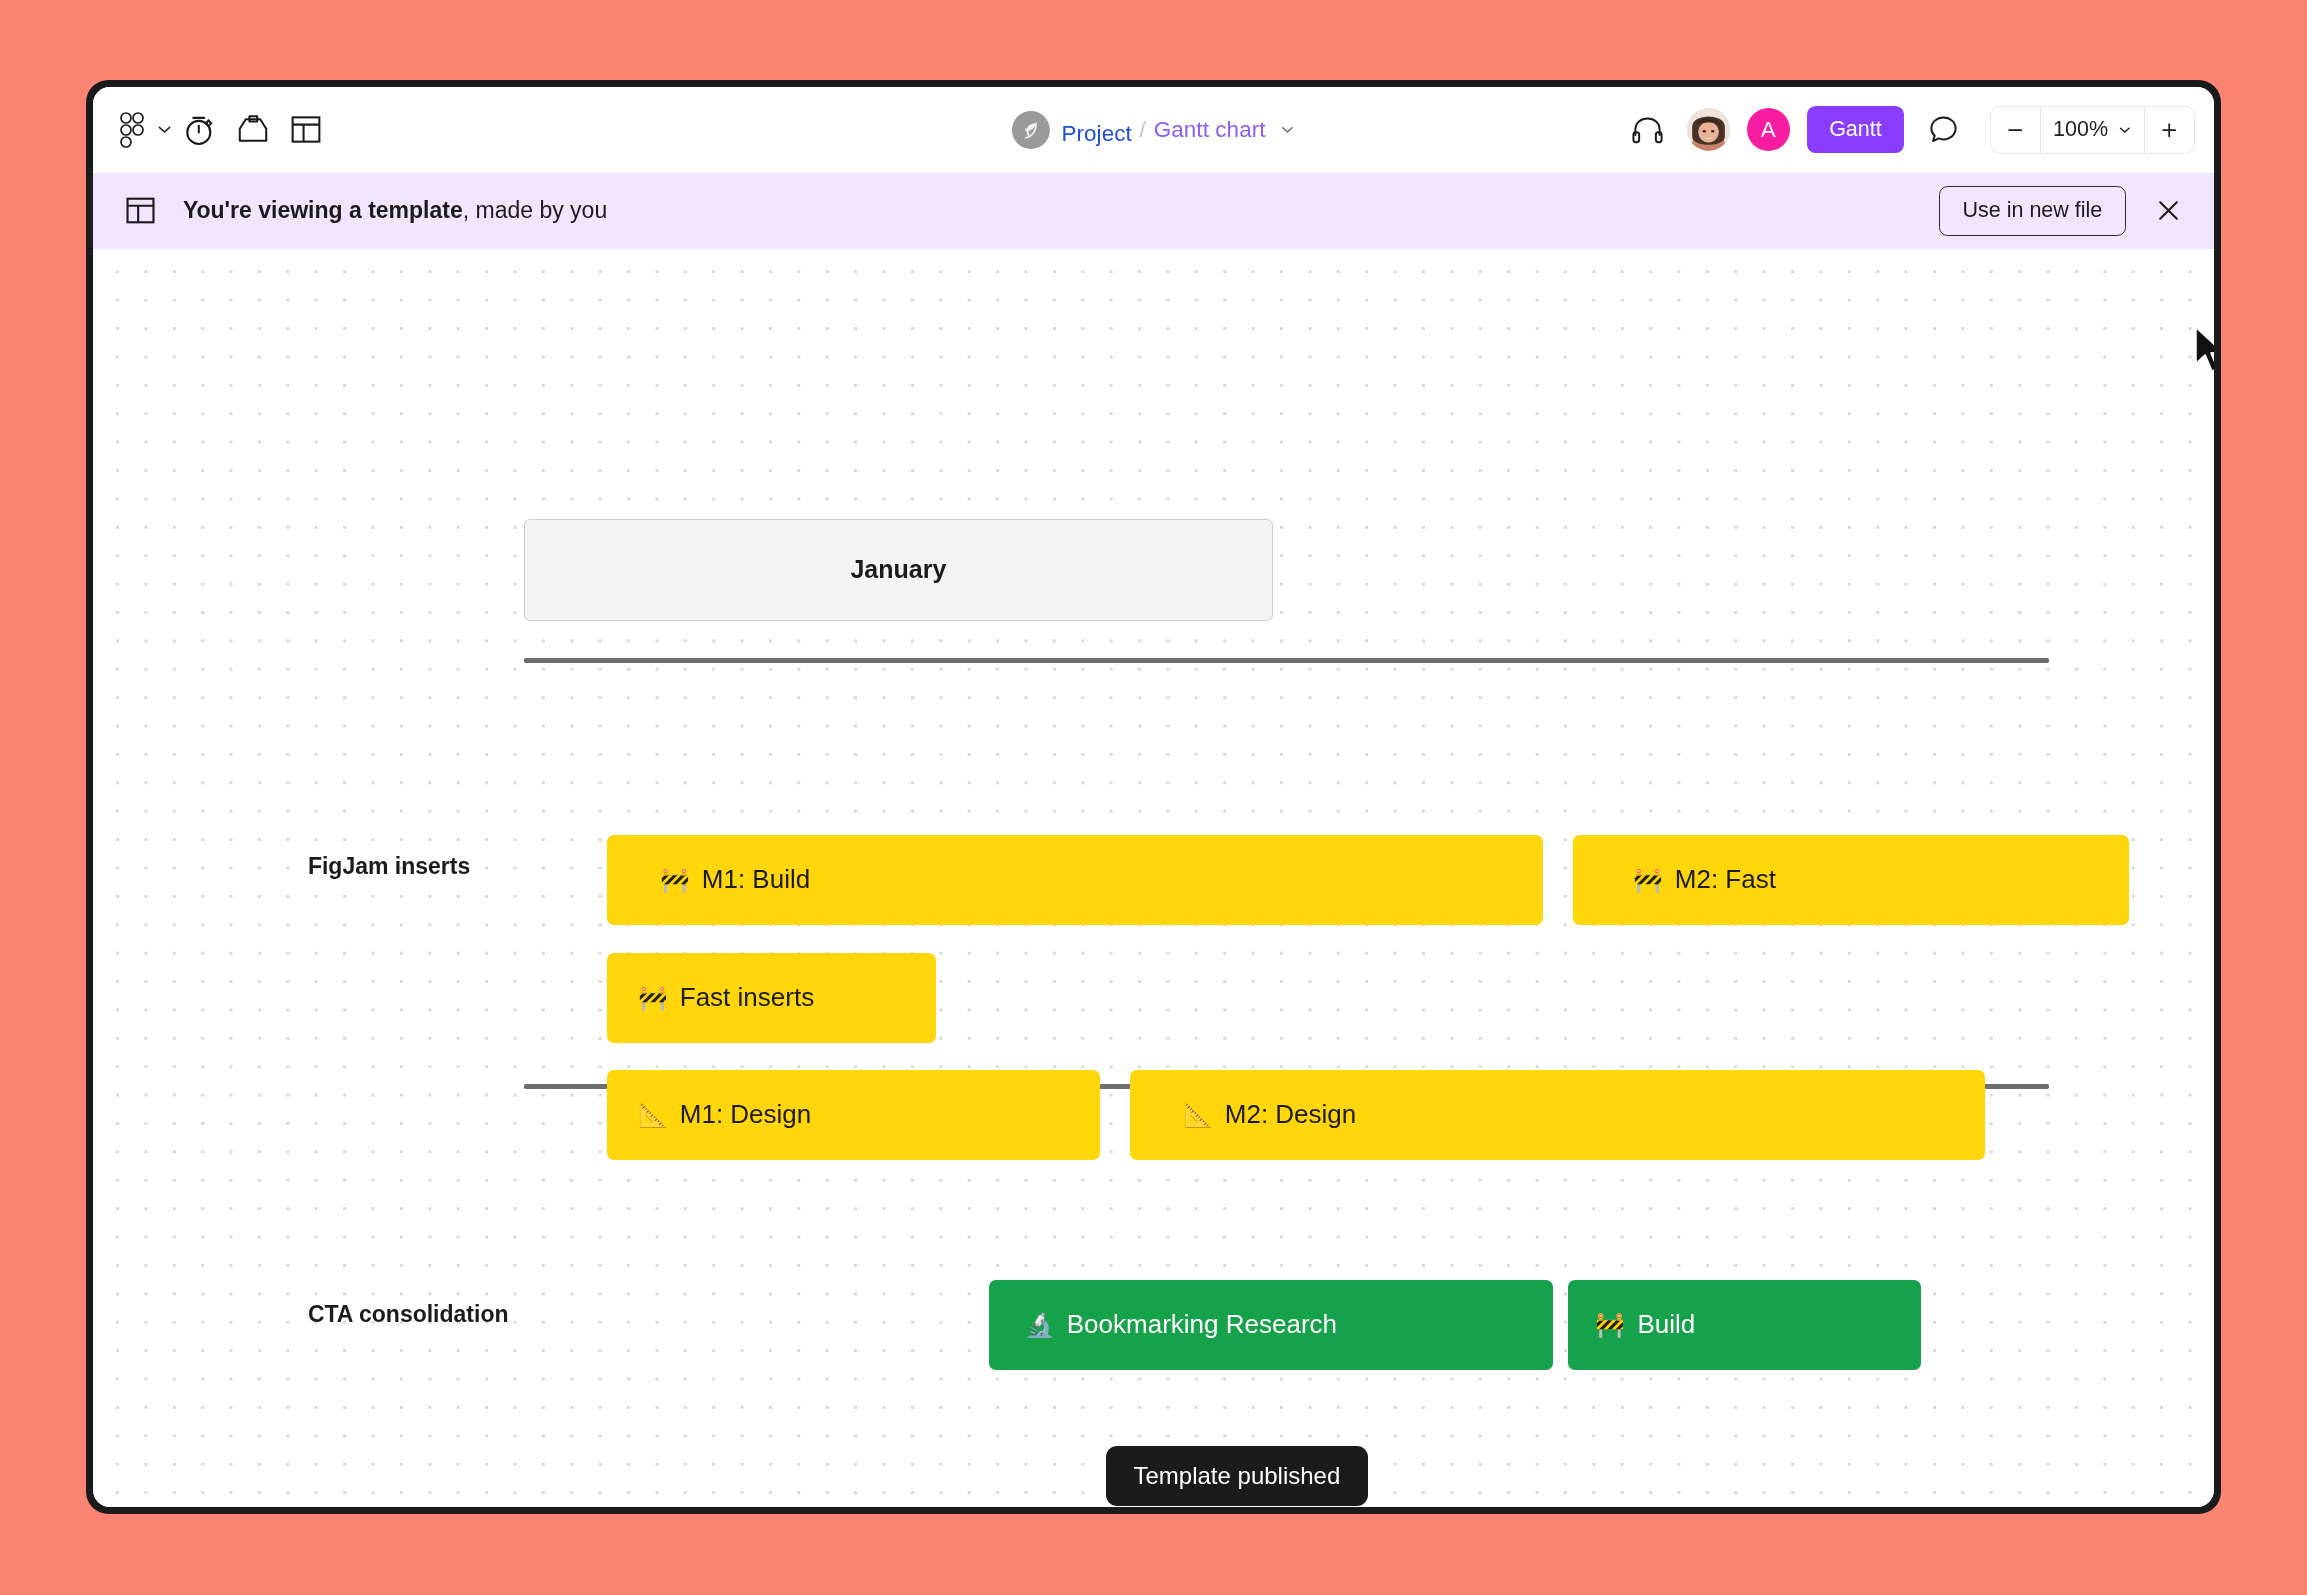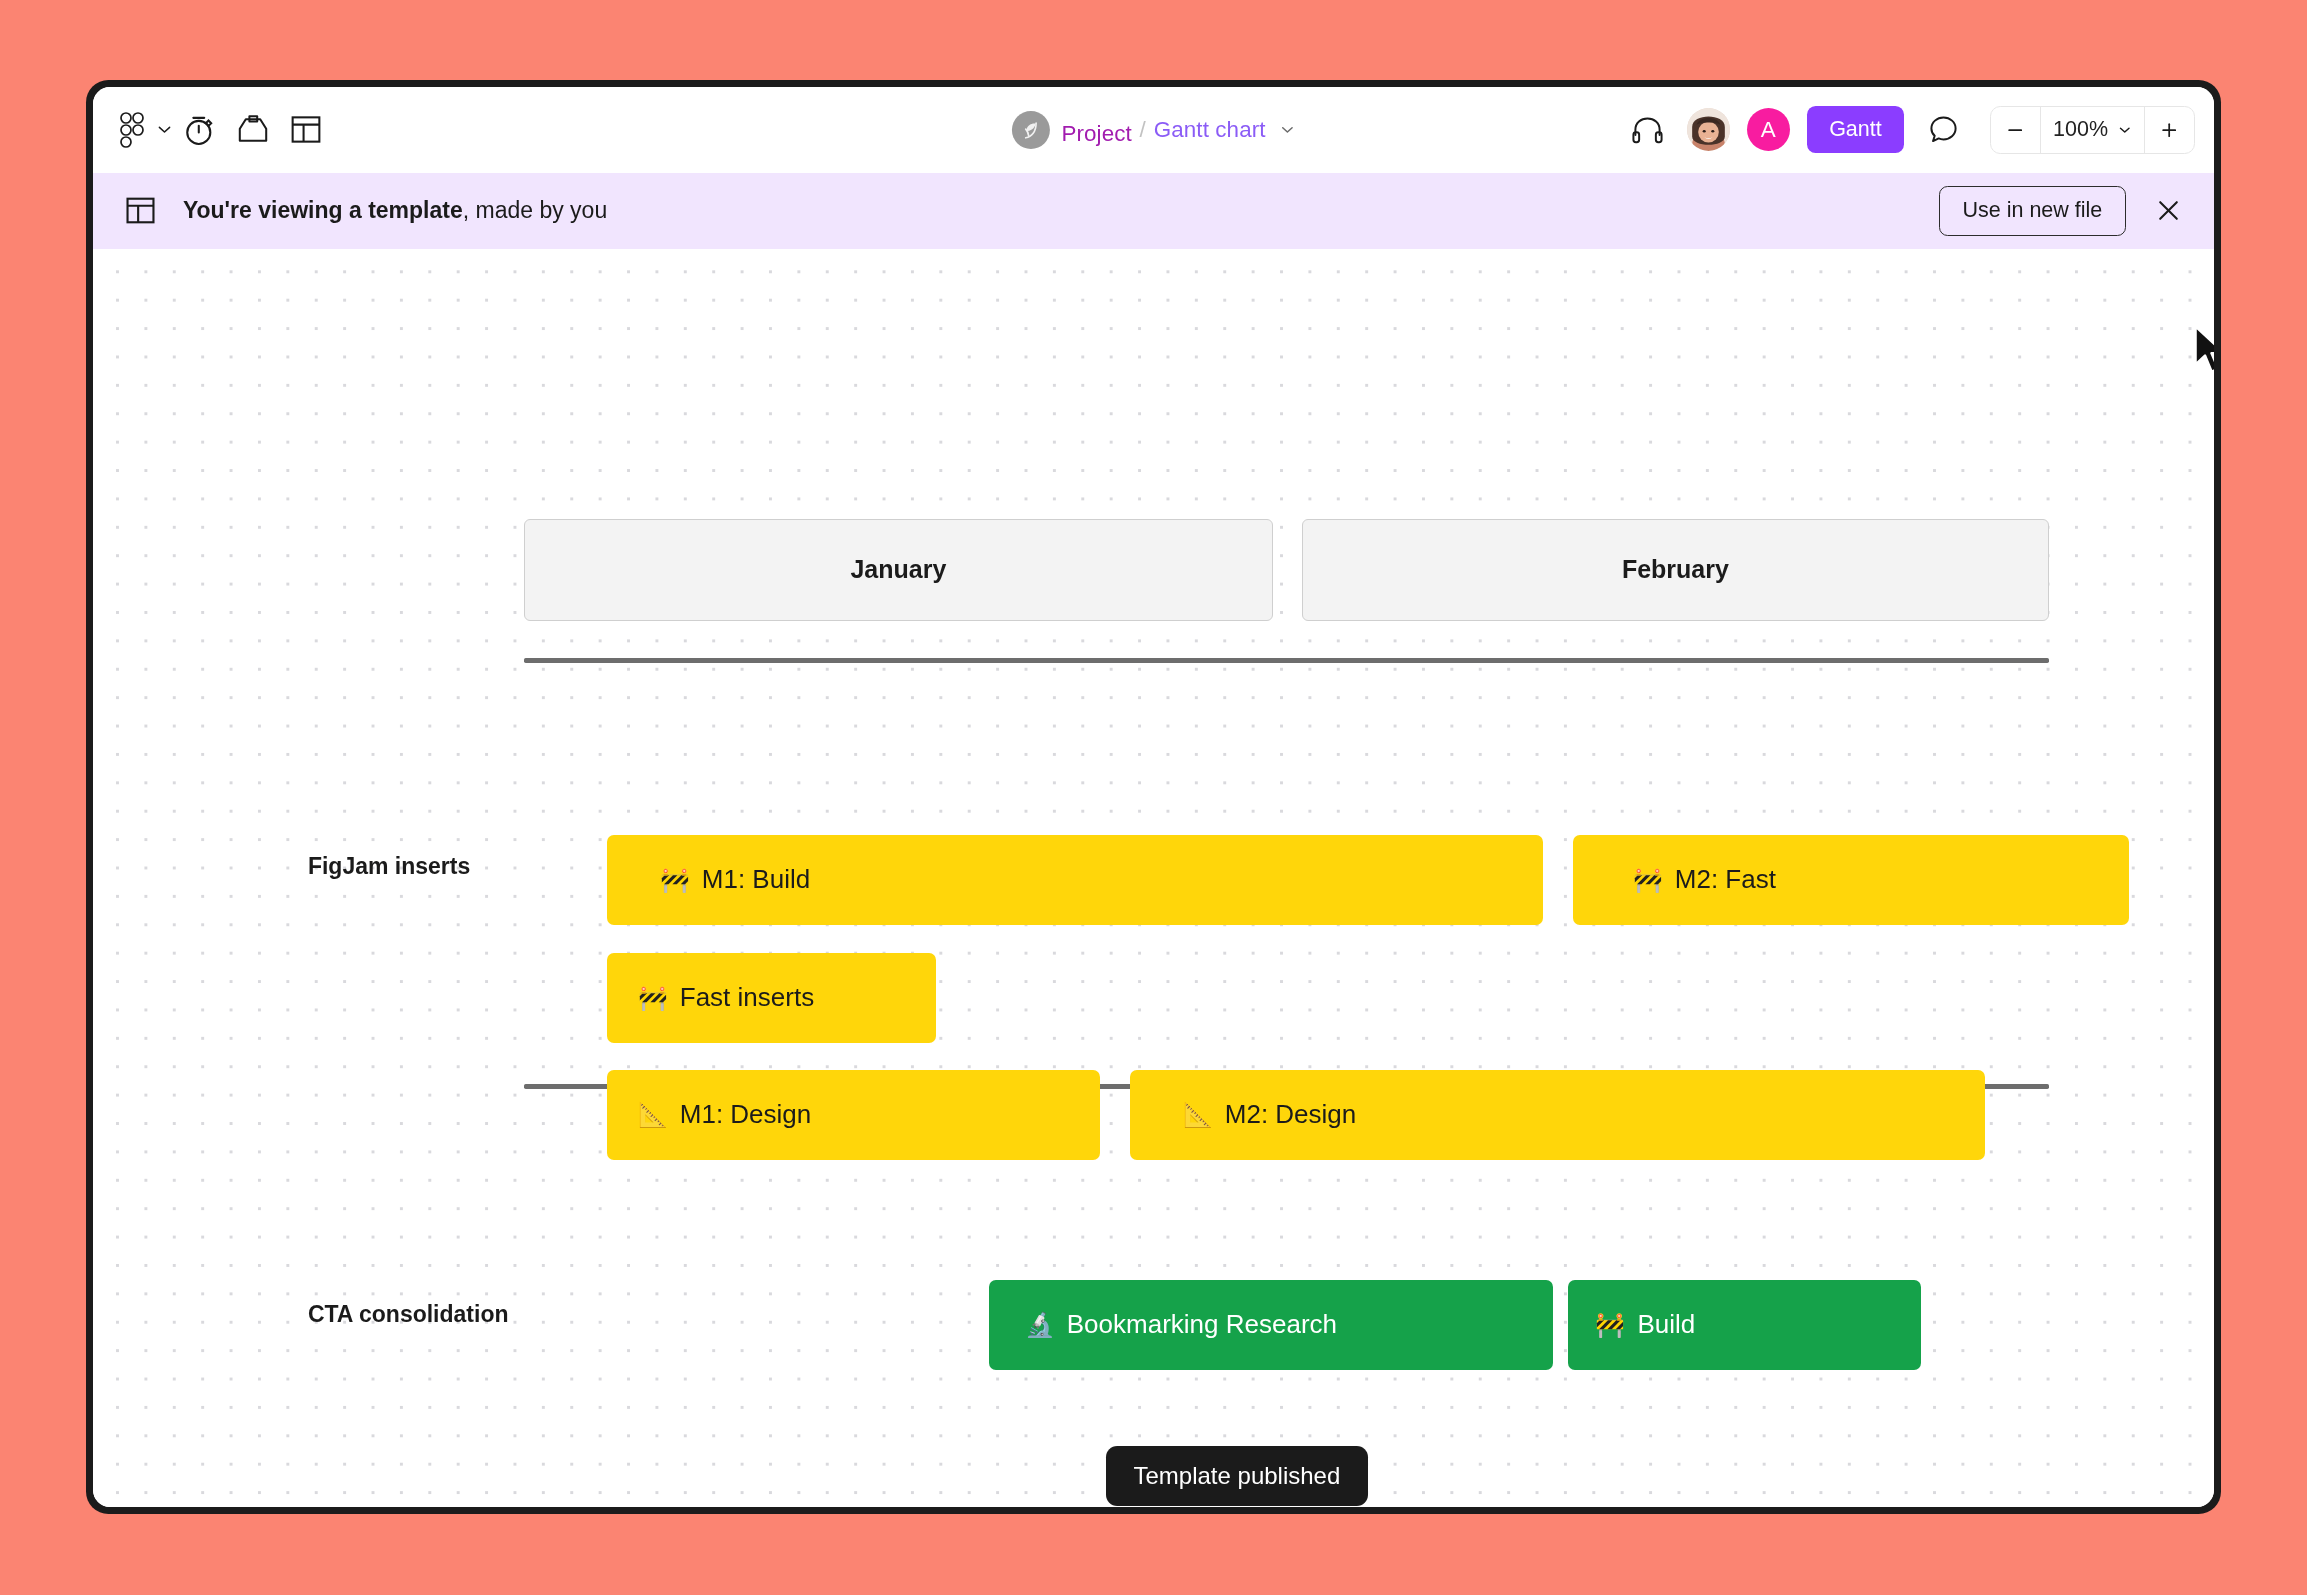--- a/index.html
+++ b/index.html
@@ -48,21 +48,21 @@
     position: absolute; left: 50%; top: 0; transform: translateX(-50%);
     height: 86px; display: flex; align-items: center; gap: 12px;
   }
   .file-avatar {
     width: 38px; height: 38px; border-radius: 50%;
     background: #9a9a9a;
     display: flex; align-items: center; justify-content: center;
     flex: 0 0 auto;
   }
   .crumbs { font-size: 22.4px; color: #111; letter-spacing: 0.1px; display:flex; align-items:center; gap:7.8px;}
-  .crumb-project { color: #a21caf; margin-top: 8px; }
+  .crumb-project { color: #1d4ed8; margin-top: 8px; }
   .crumb-sep { color: #c2c2c2; }
   .crumb-file { color: #8b5cf6; }
   .crumb-chev { margin-left: 5.2px; display:flex; align-items:center; }
 
   .topbar-right {
     position: absolute; right: 19px; top: 0; height: 86px;
     display: flex; align-items: center; gap: 17px;
   }
   .icon-btn {
     width: 45px; height: 45px; display: flex; align-items: center; justify-content: center;
@@ -358,21 +358,20 @@
               <path d="M22 6 L6 22"></path>
         </svg>
       </div>
     </div>
   </div>
 
   <div class="canvas">
 
     <div class="month-row">
       <div class="month-cell m0">January</div>
-      <div class="month-cell m1">February</div>
     </div>
 
     <div class="divider d1"></div>
     <div class="divider d2"></div>
 
     <div class="row-label rl1">FigJam inserts</div>
     <div class="row-label rl2">CTA consolidation</div>
 
     <div class="bar yellow b-m1build">
       <span class="emoji">🚧</span>

